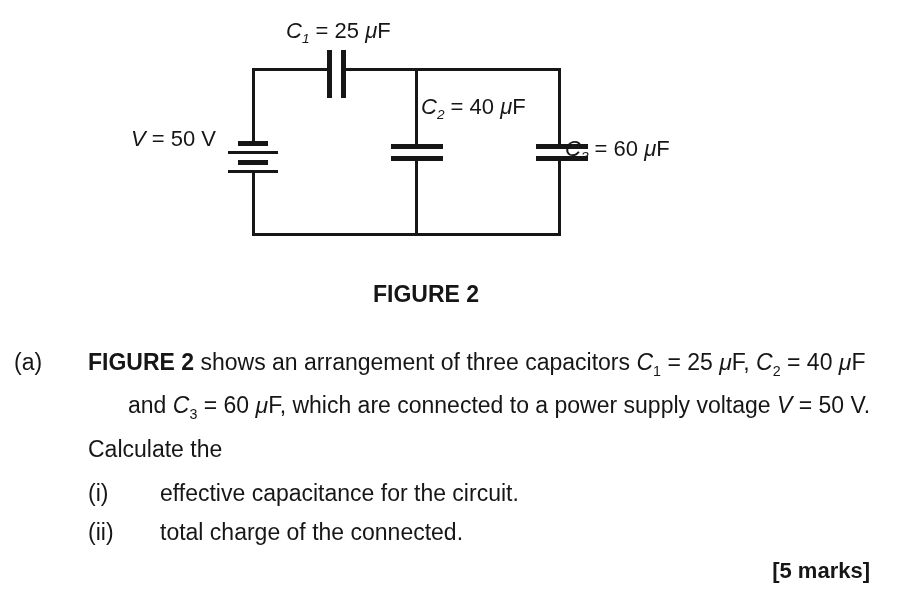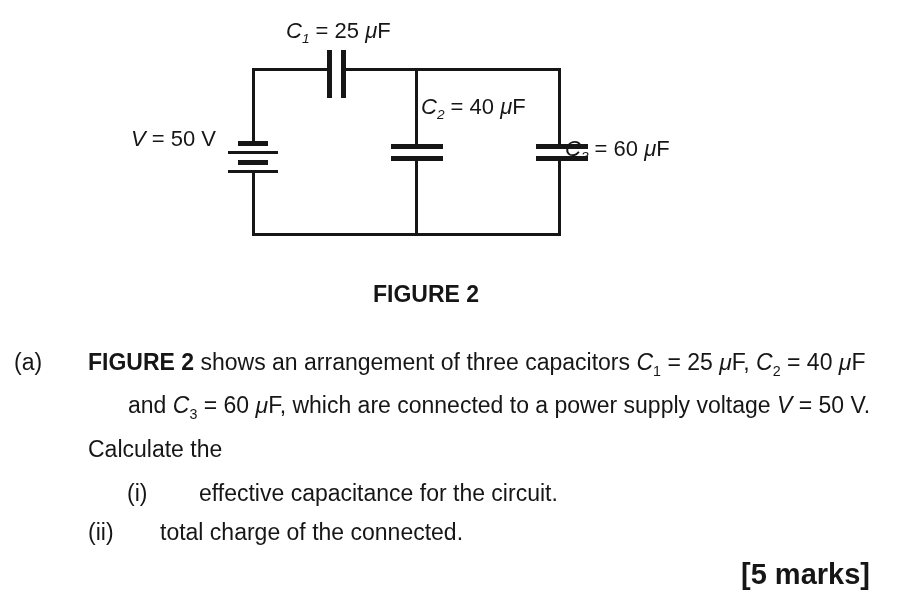--- a/index.html
+++ b/index.html
@@ -11,21 +11,21 @@
   .lbl{position:absolute;font-size:22px;white-space:nowrap;color:#161616;}
   .lbl .sym{font-style:italic;}
   .lbl sub{font-size:0.62em;font-style:italic;}
   .mu{font-style:italic;}
   .caption{position:absolute;font-size:23px;font-weight:bold;text-align:center;}
   .bodyline{position:absolute;font-size:23px;white-space:nowrap;}
   .bodyline .sym{font-style:italic;}
   .bodyline sub{font-size:0.62em;}
   .bodyline b{font-weight:bold;}
   .num{display:inline-block;width:72px;}
-  .marks{position:absolute;font-size:29px;font-weight:bold;}
+  .marks{position:absolute;font-size:22px;font-weight:bold;}
 </style>
 </head>
 <body>
 
 <div class="page">
 
   <div>
 
     <div class="wire" style="left:252px;top:68px;width:77px;height:3px;"></div>
     <div class="wire" style="left:345px;top:68px;width:216px;height:3px;"></div>
@@ -64,19 +64,19 @@
   <div class="caption" style="left:326px;top:281px;width:200px;">FIGURE 2</div>
 
   <div class="bodyline" style="left:14px;top:349px;">(a)</div>
 
   <div class="bodyline" style="left:88px;top:349px;"><b>FIGURE 2</b><span> shows an arrangement of three capacitors </span><span class="sym">C</span><sub>1</sub><span> = 25 </span><span class="mu">μ</span><span>F</span><span>, </span><span class="sym">C</span><sub>2</sub><span> = 40 </span><span class="mu">μ</span><span>F</span></div>
 
   <div class="bodyline" style="left:88px;top:392px;margin-left:40px;"><span>and </span><span class="sym">C</span><sub>3</sub><span> = 60 </span><span class="mu">μ</span><span>F</span><span>, which are connected to a power supply voltage </span><span class="sym">V</span><span> = 50 V.</span></div>
 
   <div class="bodyline" style="left:88px;top:436px;">Calculate the</div>
 
-  <div class="bodyline" style="left:88px;top:480px;margin-left:39px;"><span class="num">(i)</span><span>effective capacitance for the circuit.</span></div>
+  <div class="bodyline" style="left:88px;top:480px;"><span class="num">(i)</span><span>effective capacitance for the circuit.</span></div>
 
   <div class="bodyline" style="left:88px;top:519px;"><span class="num">(ii)</span><span>total charge of the connected.</span></div>
 
   <div class="marks" style="left:700px;top:558px;width:170px;text-align:right;">[5 marks]</div>
 
 </div>
 
 </body></html>

